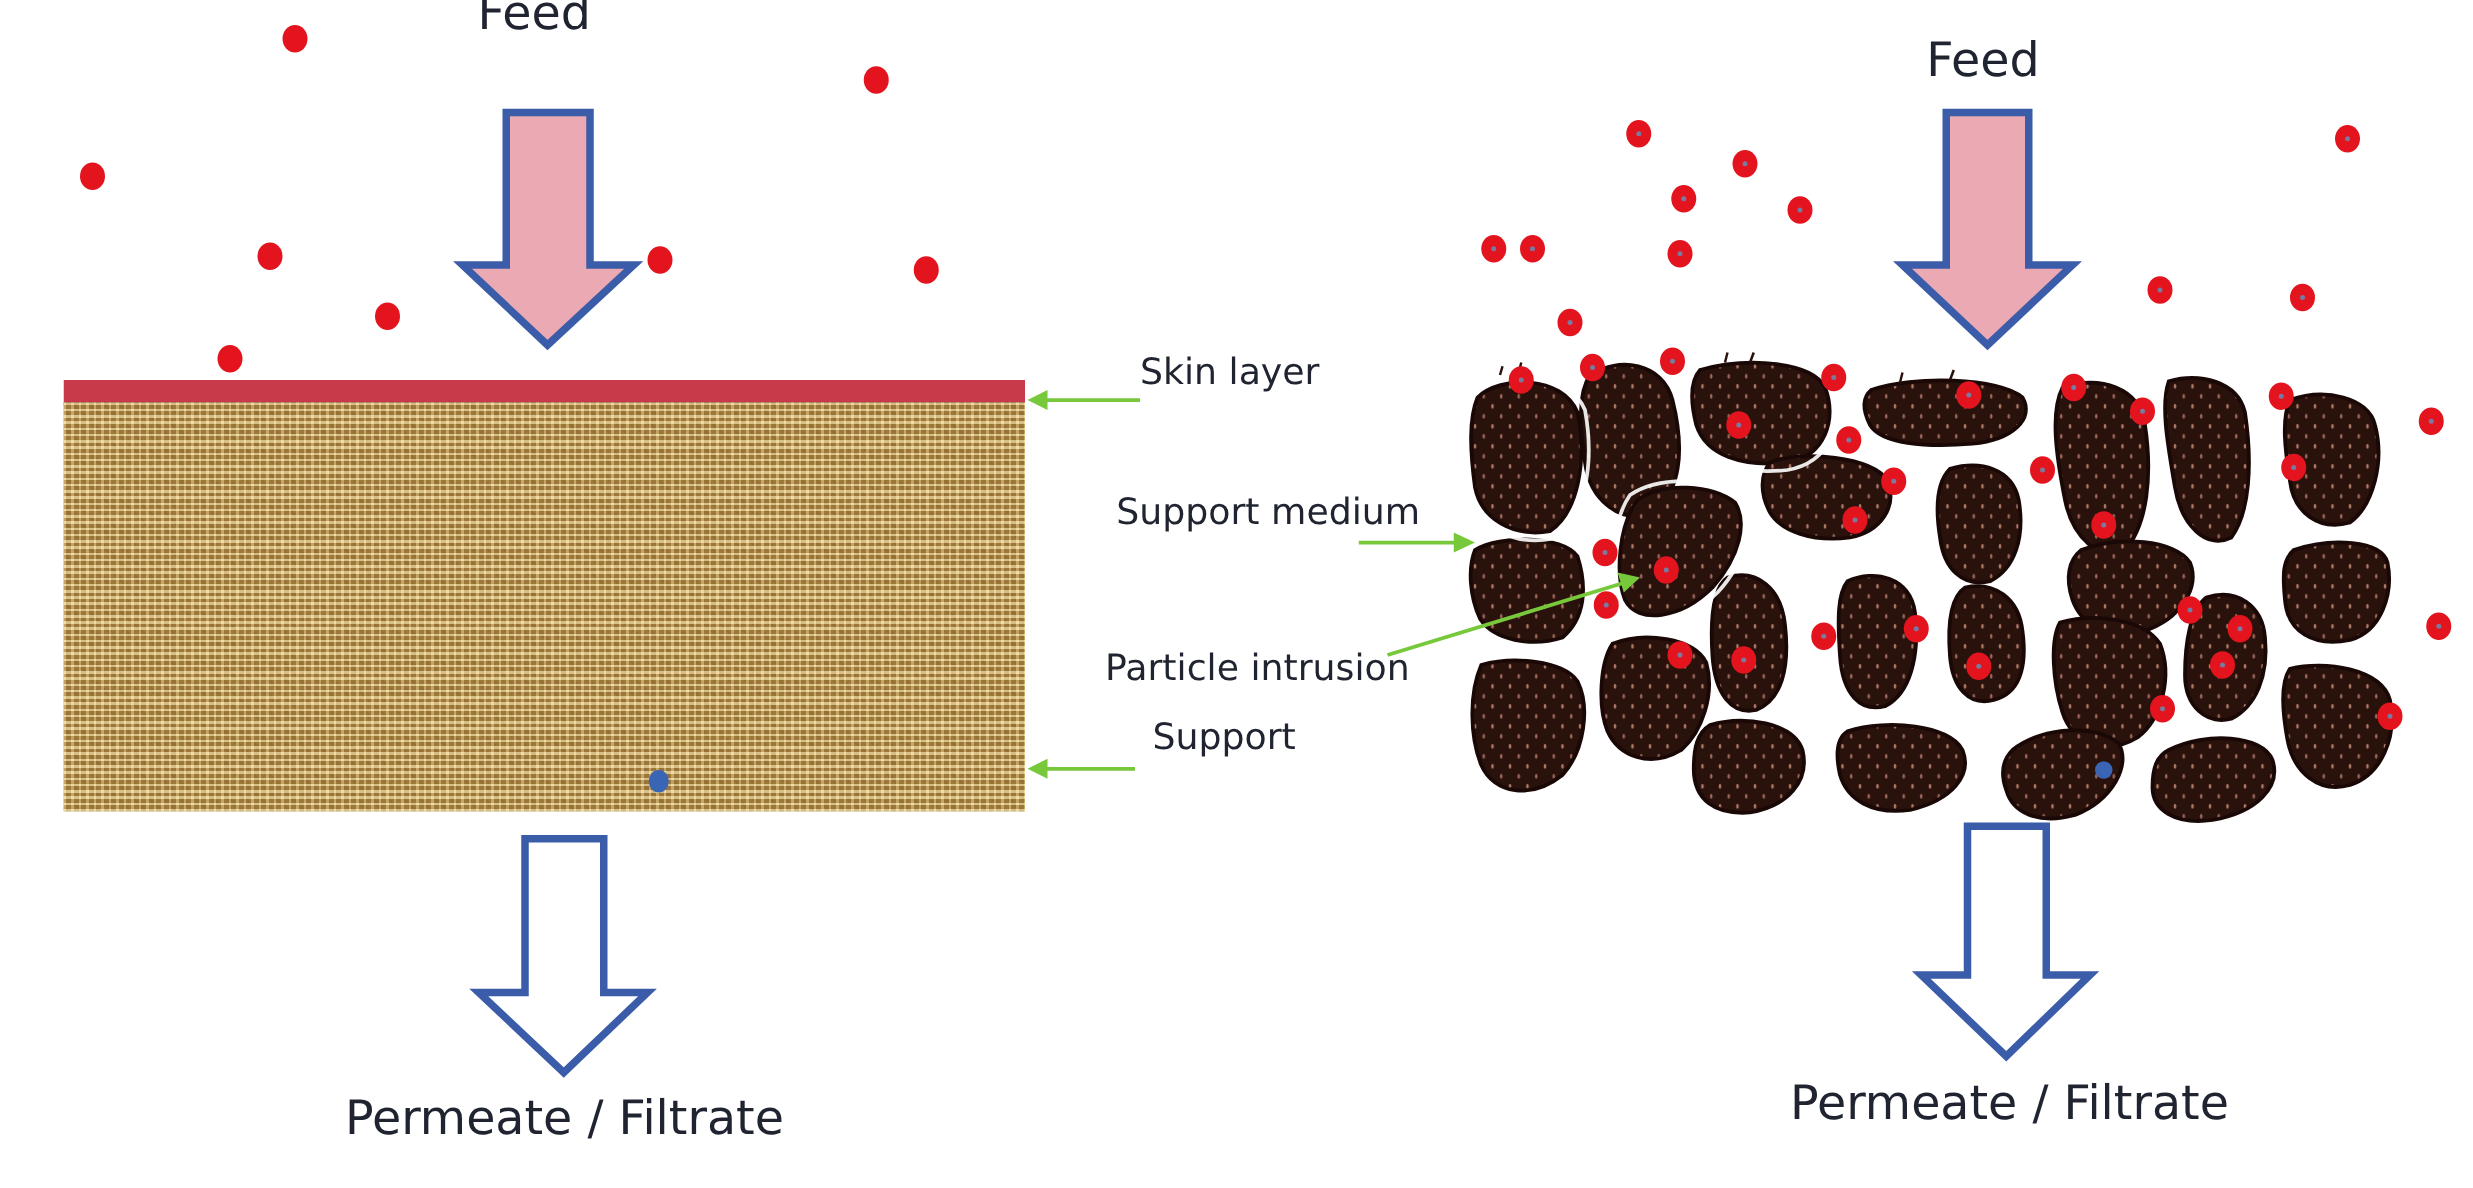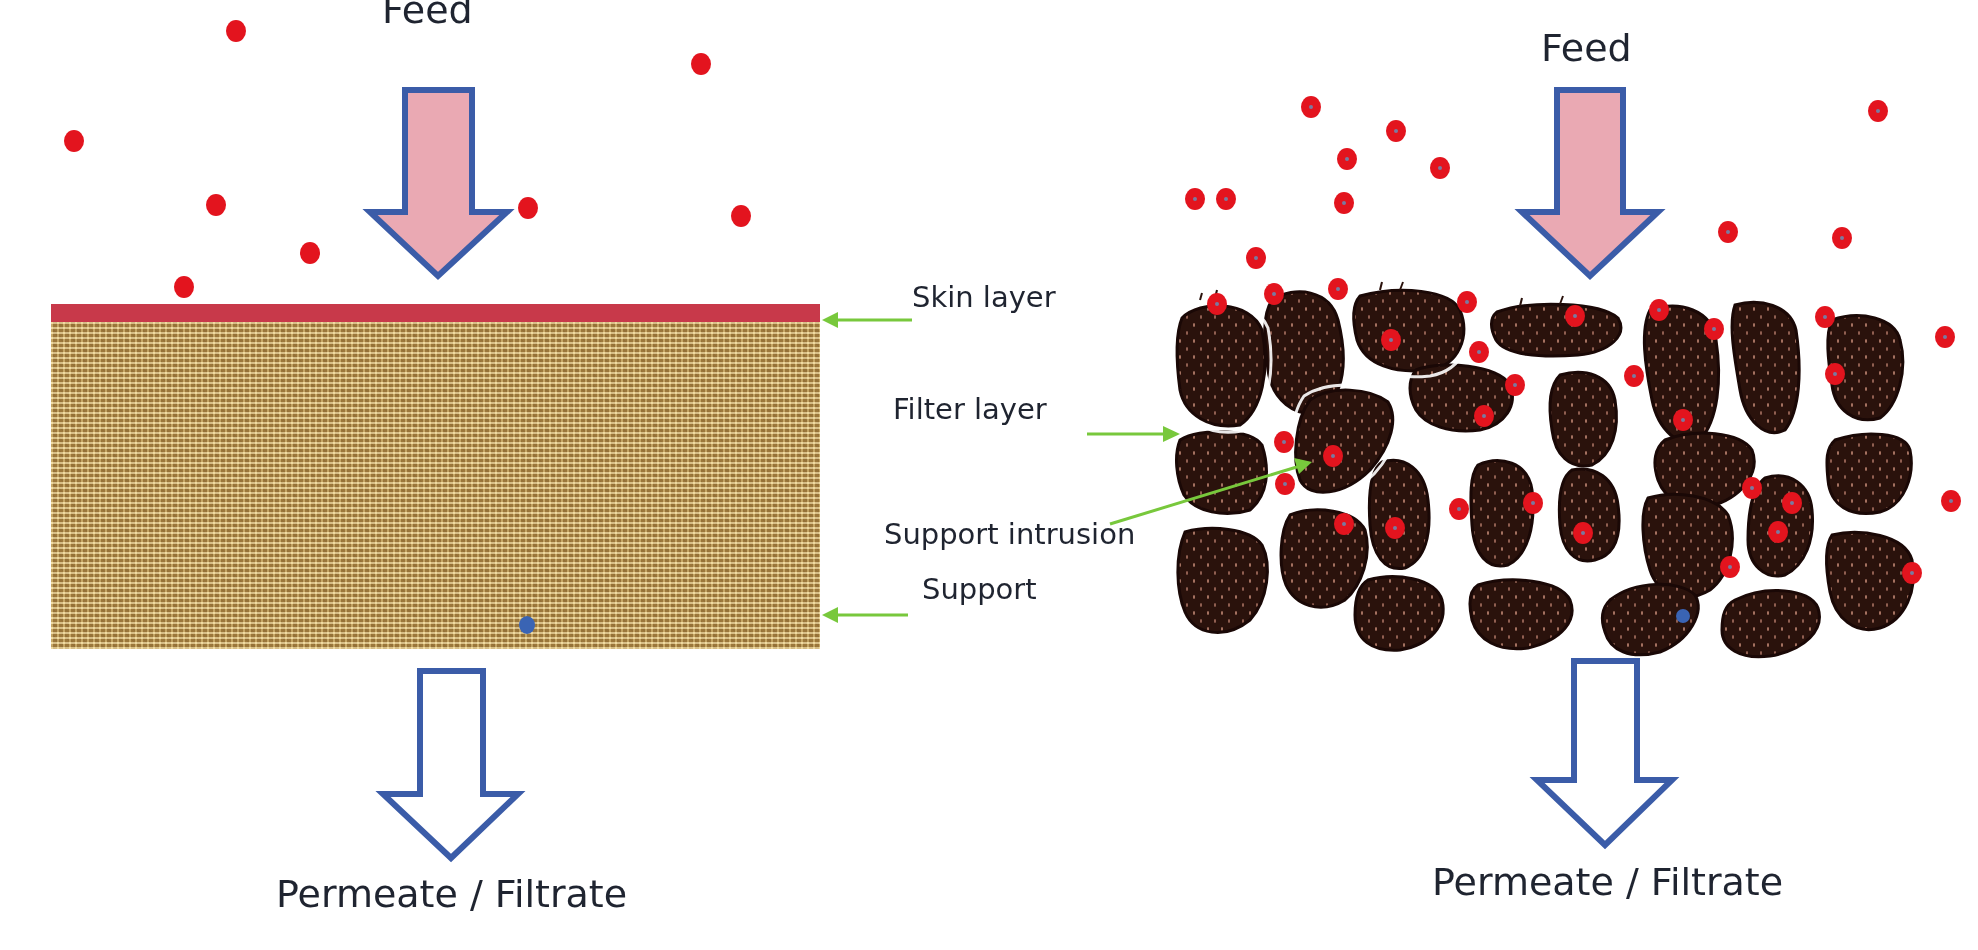--- a/index.html
+++ b/index.html
@@ -217,24 +217,24 @@
       <circle cx="1730" cy="567" r="2" fill="#7a7aa0"></circle>
       <ellipse cx="1683" cy="616" rx="7" ry="7" fill="#3a64b4"></ellipse>
     </svg>
 
   <svg class="layer" width="1978" height="950">
     <polygon points="1574,661 1637,661 1637,780 1672,780 1605,845 1537,780 1574,780" fill="#ffffff" stroke="#3b5ca8" stroke-width="6" stroke-linejoin="miter"></polygon>
   </svg>
 
   <span class="label big" style="left:1432px; top:860px;">Permeate / Filtrate</span>
 
-  <span class="label small" style="left:893px; top:392px;">Filter layer</span>
+  <span class="label small" style="left:893px; top:392px;">Support medium</span>
   <svg class="layer" width="1978" height="950">
     <line x1="1087" y1="434" x2="1168" y2="434" stroke="#78c83c" stroke-width="3"></line>
     <polygon points="1180,434 1163,426 1163,442" fill="#78c83c"></polygon>
   </svg>
 
-  <span class="label small" style="left:884px; top:517px;">Support intrusion</span>
+  <span class="label small" style="left:884px; top:517px;">Particle intrusion</span>
   <svg class="layer" width="1978" height="950">
     <line x1="1110" y1="524" x2="1300" y2="466" stroke="#78c83c" stroke-width="3"></line>
     <polygon points="1312,462 1294,458 1299,474" fill="#78c83c"></polygon>
   </svg>
 </div>
 
 </body></html>

